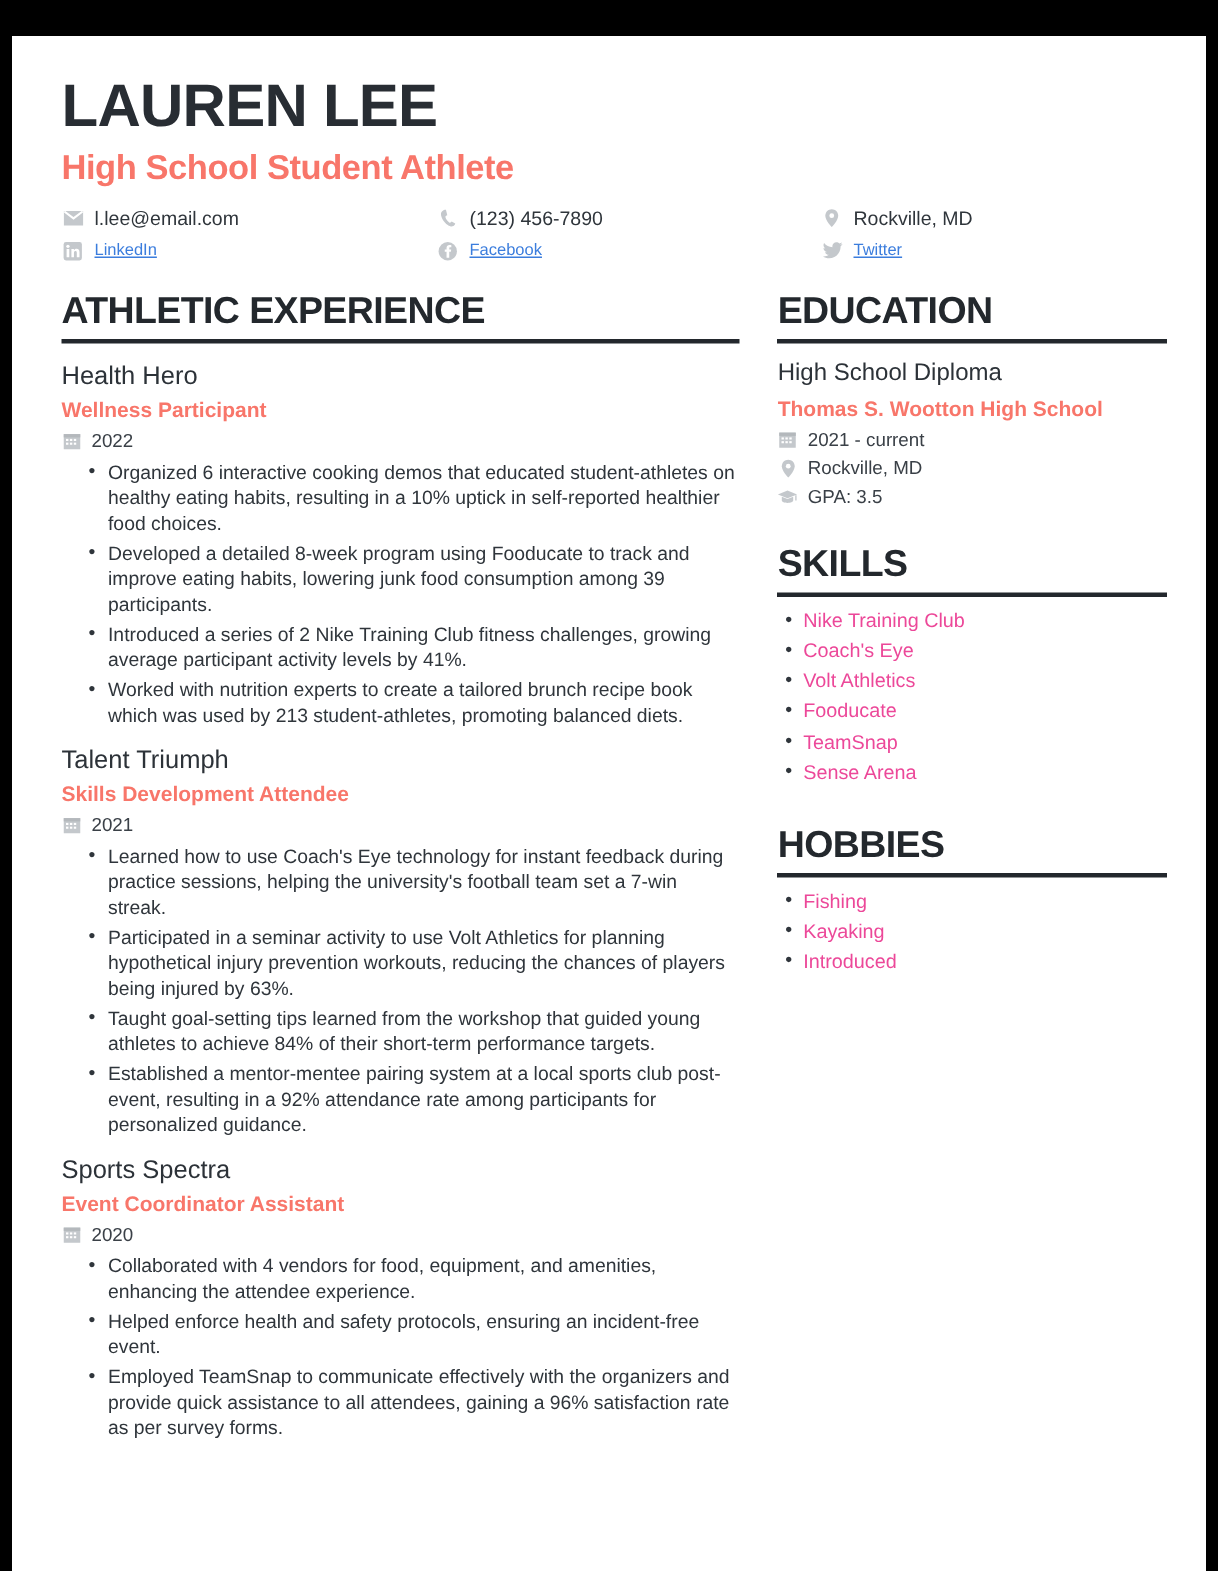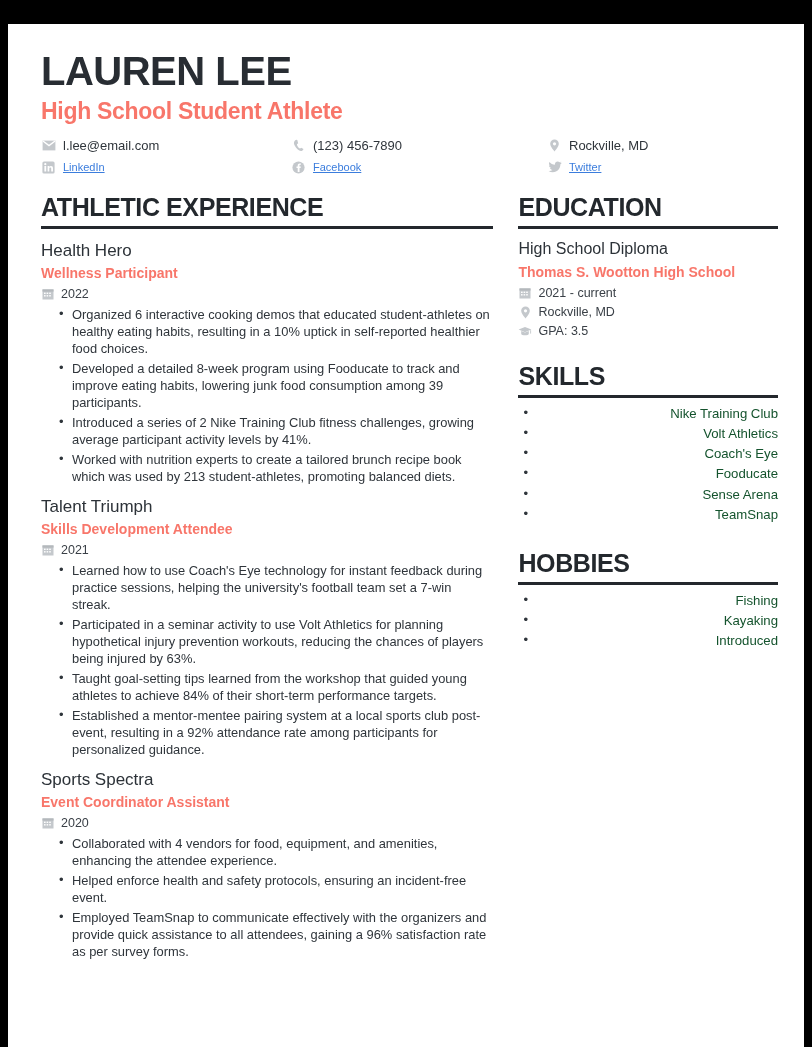--- a/index.html
+++ b/index.html
@@ -164,23 +164,22 @@
     line-height: 1.3;
   }
   ul.side-list {
     margin: 6px 0 0 0;
     padding-left: 17px;
     list-style: none;
   }
   ul.side-list li {
     font-size: 13.2px;
     line-height: 1.52;
-    color: #14532d;
+    color: #ec4899;
     position: relative;
-    text-align: right;
   }
   ul.side-list li:before {
     content: "\2022";
     position: absolute;
     left: -12px;
     top: -1px;
     color: #2f353b;
   }
 </style>
 </head>
@@ -391,25 +390,25 @@
             <span>GPA: 3.5</span>
           </div>
         </div>
       </div>
 
       <div class="side-block">
         <div class="sec-head">SKILLS</div>
         <div class="sec-rule"></div>
         <ul class="side-list">
           <li>Nike Training Club</li>
+          <li>Coach's Eye</li>
           <li>Volt Athletics</li>
-          <li>Coach's Eye</li>
           <li>Fooducate</li>
+          <li>TeamSnap</li>
           <li>Sense Arena</li>
-          <li>TeamSnap</li>
         </ul>
       </div>
 
       <div class="side-block">
         <div class="sec-head">HOBBIES</div>
         <div class="sec-rule"></div>
         <ul class="side-list">
           <li>Fishing</li>
           <li>Kayaking</li>
           <li>Introduced</li>

